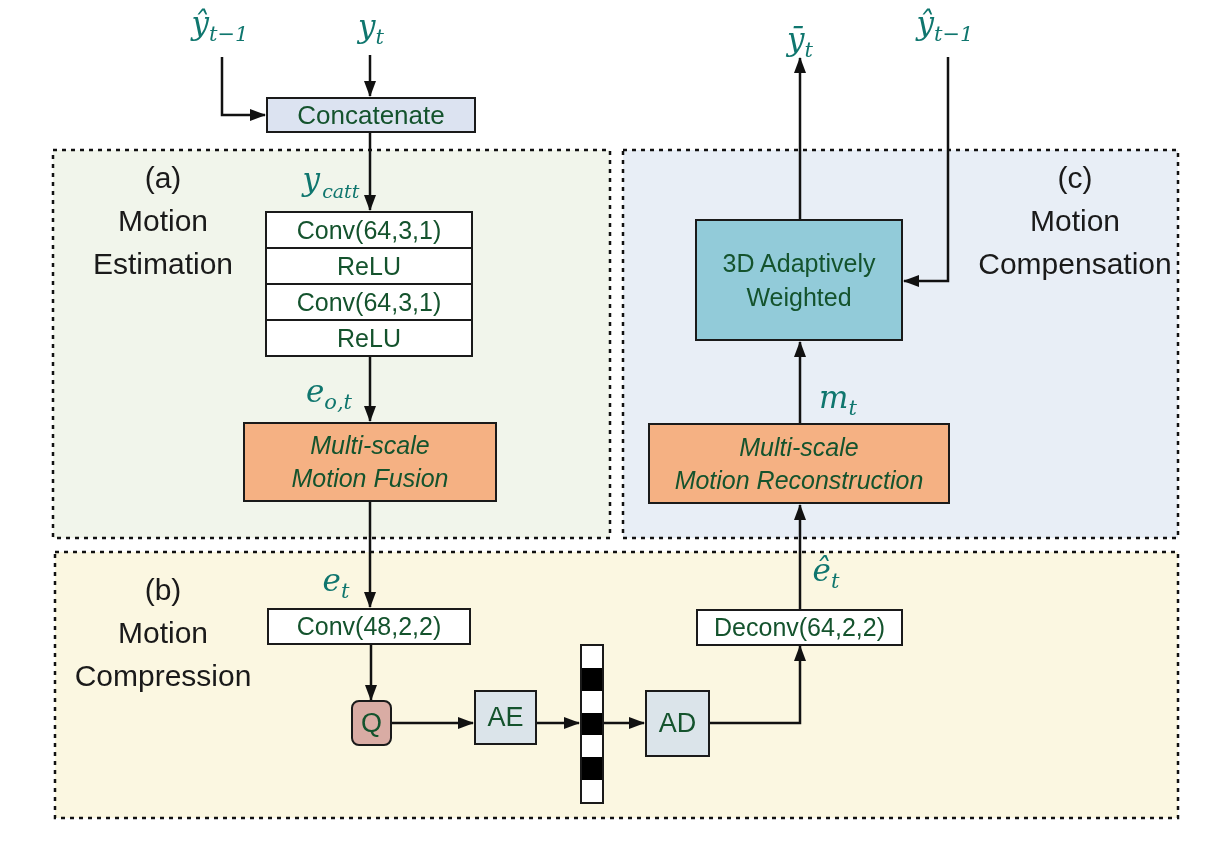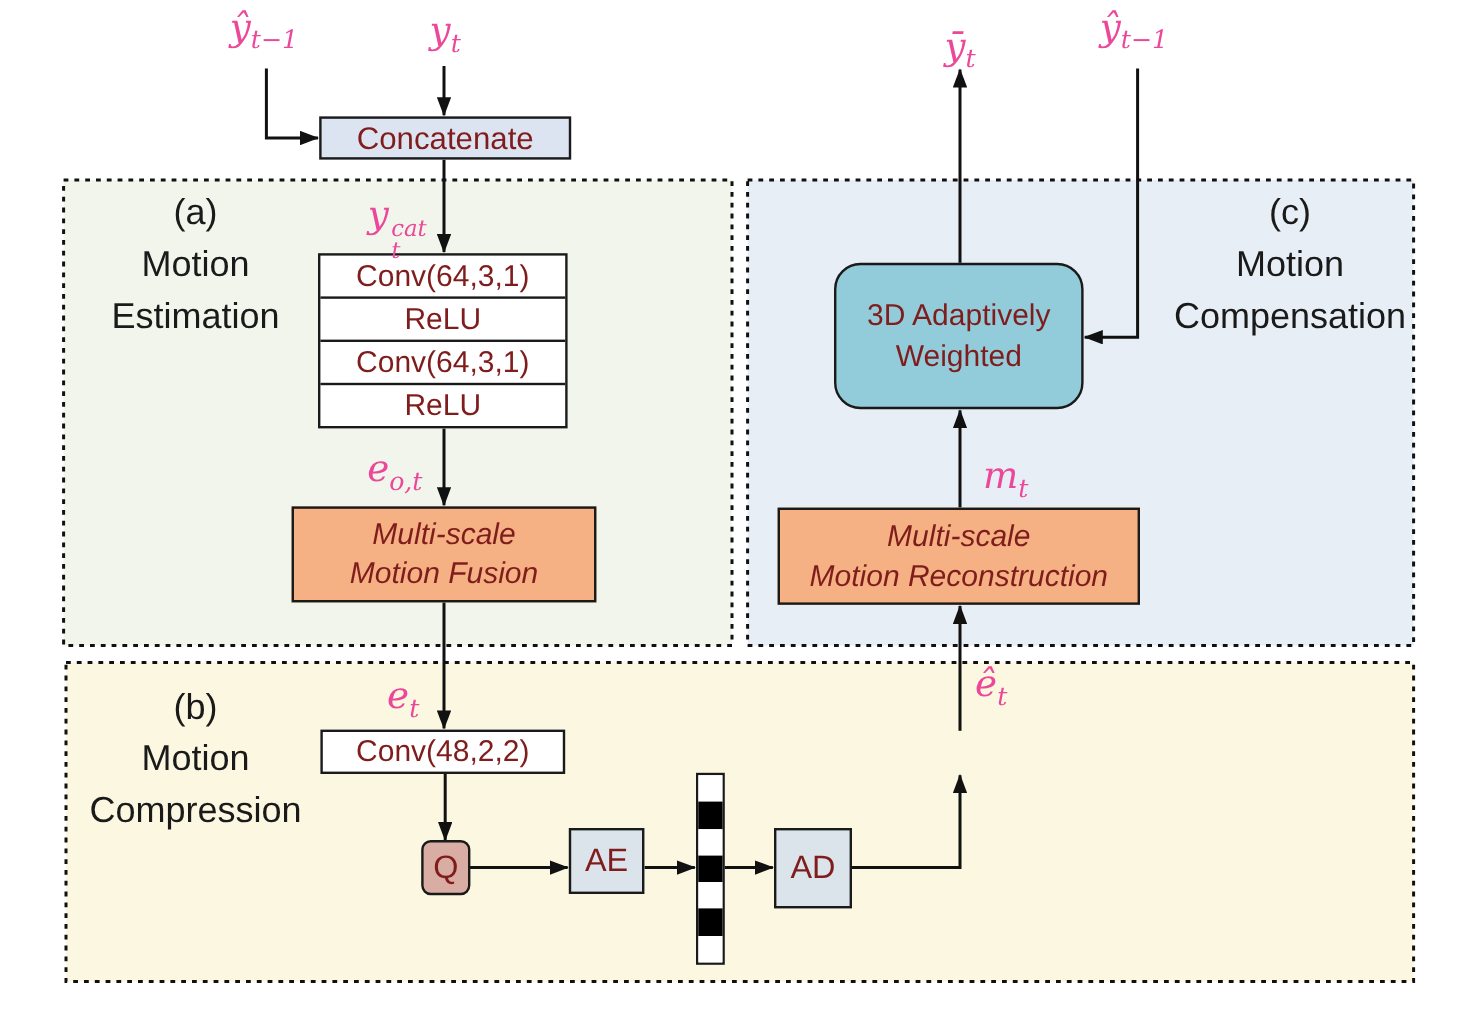--- a/index.html
+++ b/index.html
@@ -3,39 +3,39 @@
 <meta charset="utf-8">
 <style>
   html,body{margin:0;padding:0;background:#ffffff;}
   .canvas{position:relative;width:1223px;height:844px;background:#ffffff;overflow:hidden;
           font-family:"Liberation Sans",sans-serif;color:#1a1a1a;}
   svg.overlay{position:absolute;left:0;top:0;width:1223px;height:844px;}
   .panel{stroke:#111111;stroke-width:2.5;stroke-dasharray:4 5;}
   .arrow{stroke:#111111;stroke-width:2.5;fill:none;}
   .box{position:absolute;box-sizing:border-box;border:2.5px solid #1a1a1a;background:#ffffff;
        display:flex;align-items:center;justify-content:center;text-align:center;
-       font-family:"Liberation Sans",sans-serif;color:#7f1d1d;}
+       font-family:"Liberation Sans",sans-serif;color:#14532d;}
   .bg-concat{background:#dce3f1;}
   .bg-orange{background:#f5b183;font-style:italic;}
   .bg-teal{background:#92cbd9;}
   .bg-q{background:#d9aca4;border-radius:8px;}
   .bg-codec{background:#dbe4ea;}
   .stack{flex-direction:column;align-items:stretch;padding:0;}
   .stack .row{flex:1;display:flex;align-items:center;justify-content:center;
               border-top:2.5px solid #1a1a1a;}
   .stack .row:first-child{border-top:none;}
   .bitstream{flex-direction:column;align-items:stretch;padding:0;background:#ffffff;}
   .bit{flex:1;}
   .bit.black{background:#000000;}
   .bit.white{background:#ffffff;}
   .plabel{position:absolute;font-size:30px;line-height:43px;text-align:center;color:#1a1a1a;}
   .mlabel{position:absolute;font-family:"DejaVu Serif",serif;font-style:italic;font-size:31px;
-          color:#ec4899;transform:translateX(-50%);white-space:nowrap;line-height:1.1;}
+          color:#0f766e;transform:translateX(-50%);white-space:nowrap;line-height:1.1;}
   .mlabel sub{font-size:21px;font-style:italic;}
-  .supsub{display:inline-flex;flex-direction:column;vertical-align:-8px;font-size:19px;
+  .supsub{display:inline-flex;flex-direction:row;vertical-align:-8px;font-size:19px;
           line-height:18px;margin-left:2px;font-style:italic;}
 </style>
 </head>
 <body>
 
 <div class="canvas">
 
   <svg class="overlay" viewBox="0 0 1223 844">
     <defs>
       <marker id="ah" markerWidth="16" markerHeight="12" refX="15" refY="6" orient="auto" markerUnits="userSpaceOnUse">
@@ -106,29 +106,30 @@
       <div class="bit black"></div>
       <div class="bit white"></div>
       <div class="bit black"></div>
       <div class="bit white"></div>
       <div class="bit black"></div>
       <div class="bit white"></div>
     </div>
 
   <div class="box bg-codec" style="left:645px;top:690px;width:65px;height:67px;font-size:27px;">AD</div>
 
+  <div class="box" style="left:696px;top:609px;width:207px;height:37px;font-size:25px;">Deconv(64,2,2)</div>
 
   <div class="box bg-orange" style="left:648px;top:423px;width:302px;height:81px;font-size:25px;line-height:33px;">
     <div>
       <div>Multi-scale</div>
       <div>Motion Reconstruction</div>
     </div>
   </div>
 
-  <div class="box bg-teal" style="left:695px;top:219px;width:208px;height:122px;font-size:25px;line-height:34px;border-radius:22px;">
+  <div class="box bg-teal" style="left:695px;top:219px;width:208px;height:122px;font-size:25px;line-height:34px;">
     <div>
       <div>3D Adaptively</div>
       <div>Weighted</div>
     </div>
   </div>
 
   <div class="mlabel" style="left:220px;top:6px;">
     <span>ŷ</span><sub>t−1</sub>
   </div>
   <div class="mlabel" style="left:371px;top:9px;">

